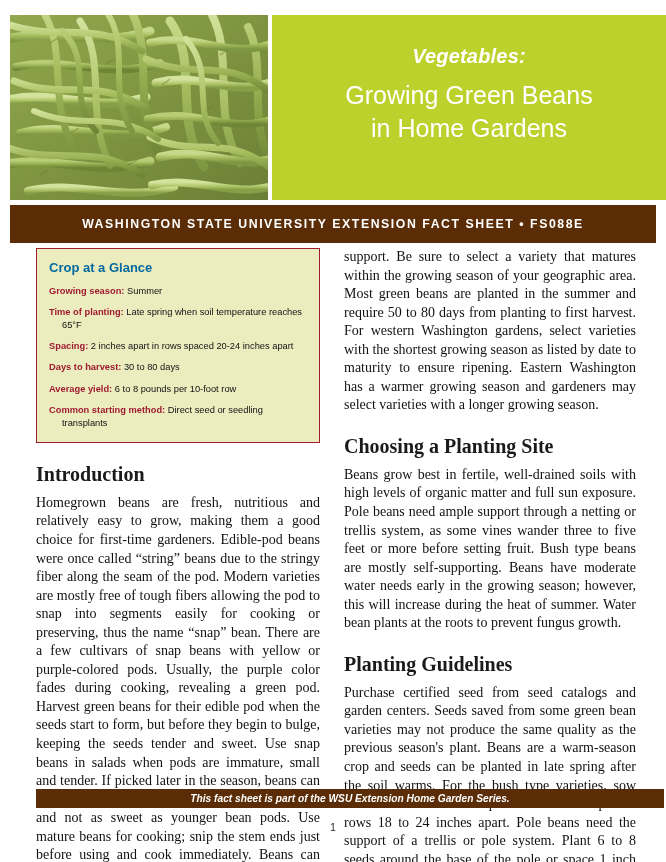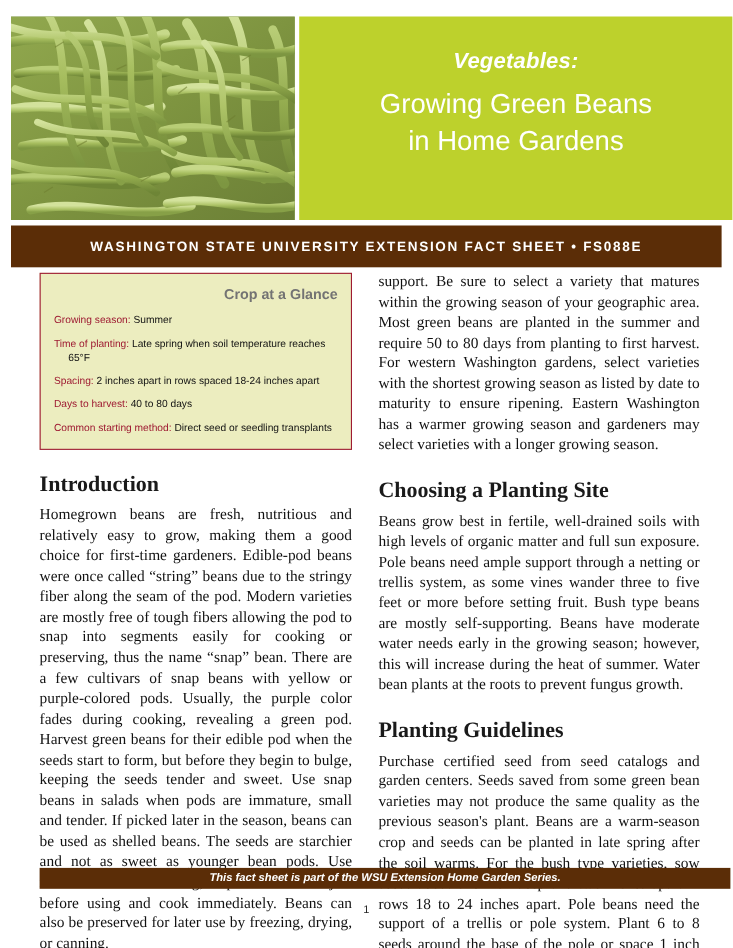--- a/index.html
+++ b/index.html
@@ -94,36 +94,36 @@
     border: 1.5px solid #9e1b32;
     background: #ecedbf;
     box-sizing: border-box;
     width: 284px;
     padding: 9px 12px 11px 12px;
   }
   .glance-title {
     font-family: "Liberation Sans", sans-serif;
     font-weight: bold;
     font-size: 13px;
-    color: #737373;
-    text-align: right;
+    color: #0369a1;
+    text-align: left;
     margin: 2px 0 10px 0;
   }
   .glance-row {
     font-family: "Liberation Sans", sans-serif;
     font-size: 9.3px;
     color: #111111;
     line-height: 1.33;
     margin: 0 0 9px 0;
     padding-left: 13px;
     text-indent: -13px;
   }
   .glance-row:last-child { margin-bottom: 2px; }
   .glance-label {
-    font-weight: normal;
+    font-weight: bold;
     color: #9e1b32;
   }
 
   
   h2.sect {
     font-family: Liberation Serif, serif;
     font-weight: bold;
     font-size: 20px;
     color: #1a1a1a;
     margin: 20px 0 8px 0;
@@ -257,25 +257,29 @@
     <p class="glance-row">
       <span class="glance-label">Growing season:</span>
       <span>Summer</span>
     </p>
     <p class="glance-row">
       <span class="glance-label">Time of planting:</span>
       <span>Late spring when soil temperature reaches 65°F</span>
     </p>
     <p class="glance-row">
       <span class="glance-label">Spacing:</span>
-      <span>2 inches apart in rows spaced 18-24 inches apart</span>
+      <span>2 inches apart in rows spaced 20-24 inches apart</span>
     </p>
     <p class="glance-row">
       <span class="glance-label">Days to harvest:</span>
-      <span>40 to 80 days</span>
+      <span>30 to 80 days</span>
+    </p>
+    <p class="glance-row">
+      <span class="glance-label">Average yield:</span>
+      <span>6 to 8 pounds per 10-foot row</span>
     </p>
     <p class="glance-row">
       <span class="glance-label">Common starting method:</span>
       <span>Direct seed or seedling transplants</span>
     </p>
   </div>
 
   <h2 class="sect">Introduction</h2>
   <p class="body">Homegrown beans are fresh, nutritious and relatively easy to grow, making them a good choice for first-time gardeners. Edible-pod beans were once called “string” beans due to the stringy fiber along the seam of the pod. Modern varieties are mostly free of tough fibers allowing the pod to snap into segments easily for cooking or preserving, thus the name “snap” bean. There are a few cultivars of snap beans with yellow or purple-colored pods. Usually, the purple color fades during cooking, revealing a green pod. Harvest green beans for their edible pod when the seeds start to form, but before they begin to bulge, keeping the seeds tender and sweet. Use snap beans in salads when pods are immature, small and tender. If picked later in the season, beans can be used as shelled beans. The seeds are starchier and not as sweet as younger bean pods. Use mature beans for cooking; snip the stem ends just before using and cook immediately. Beans can also be preserved for later use by freezing, drying, or canning.</p>
 

